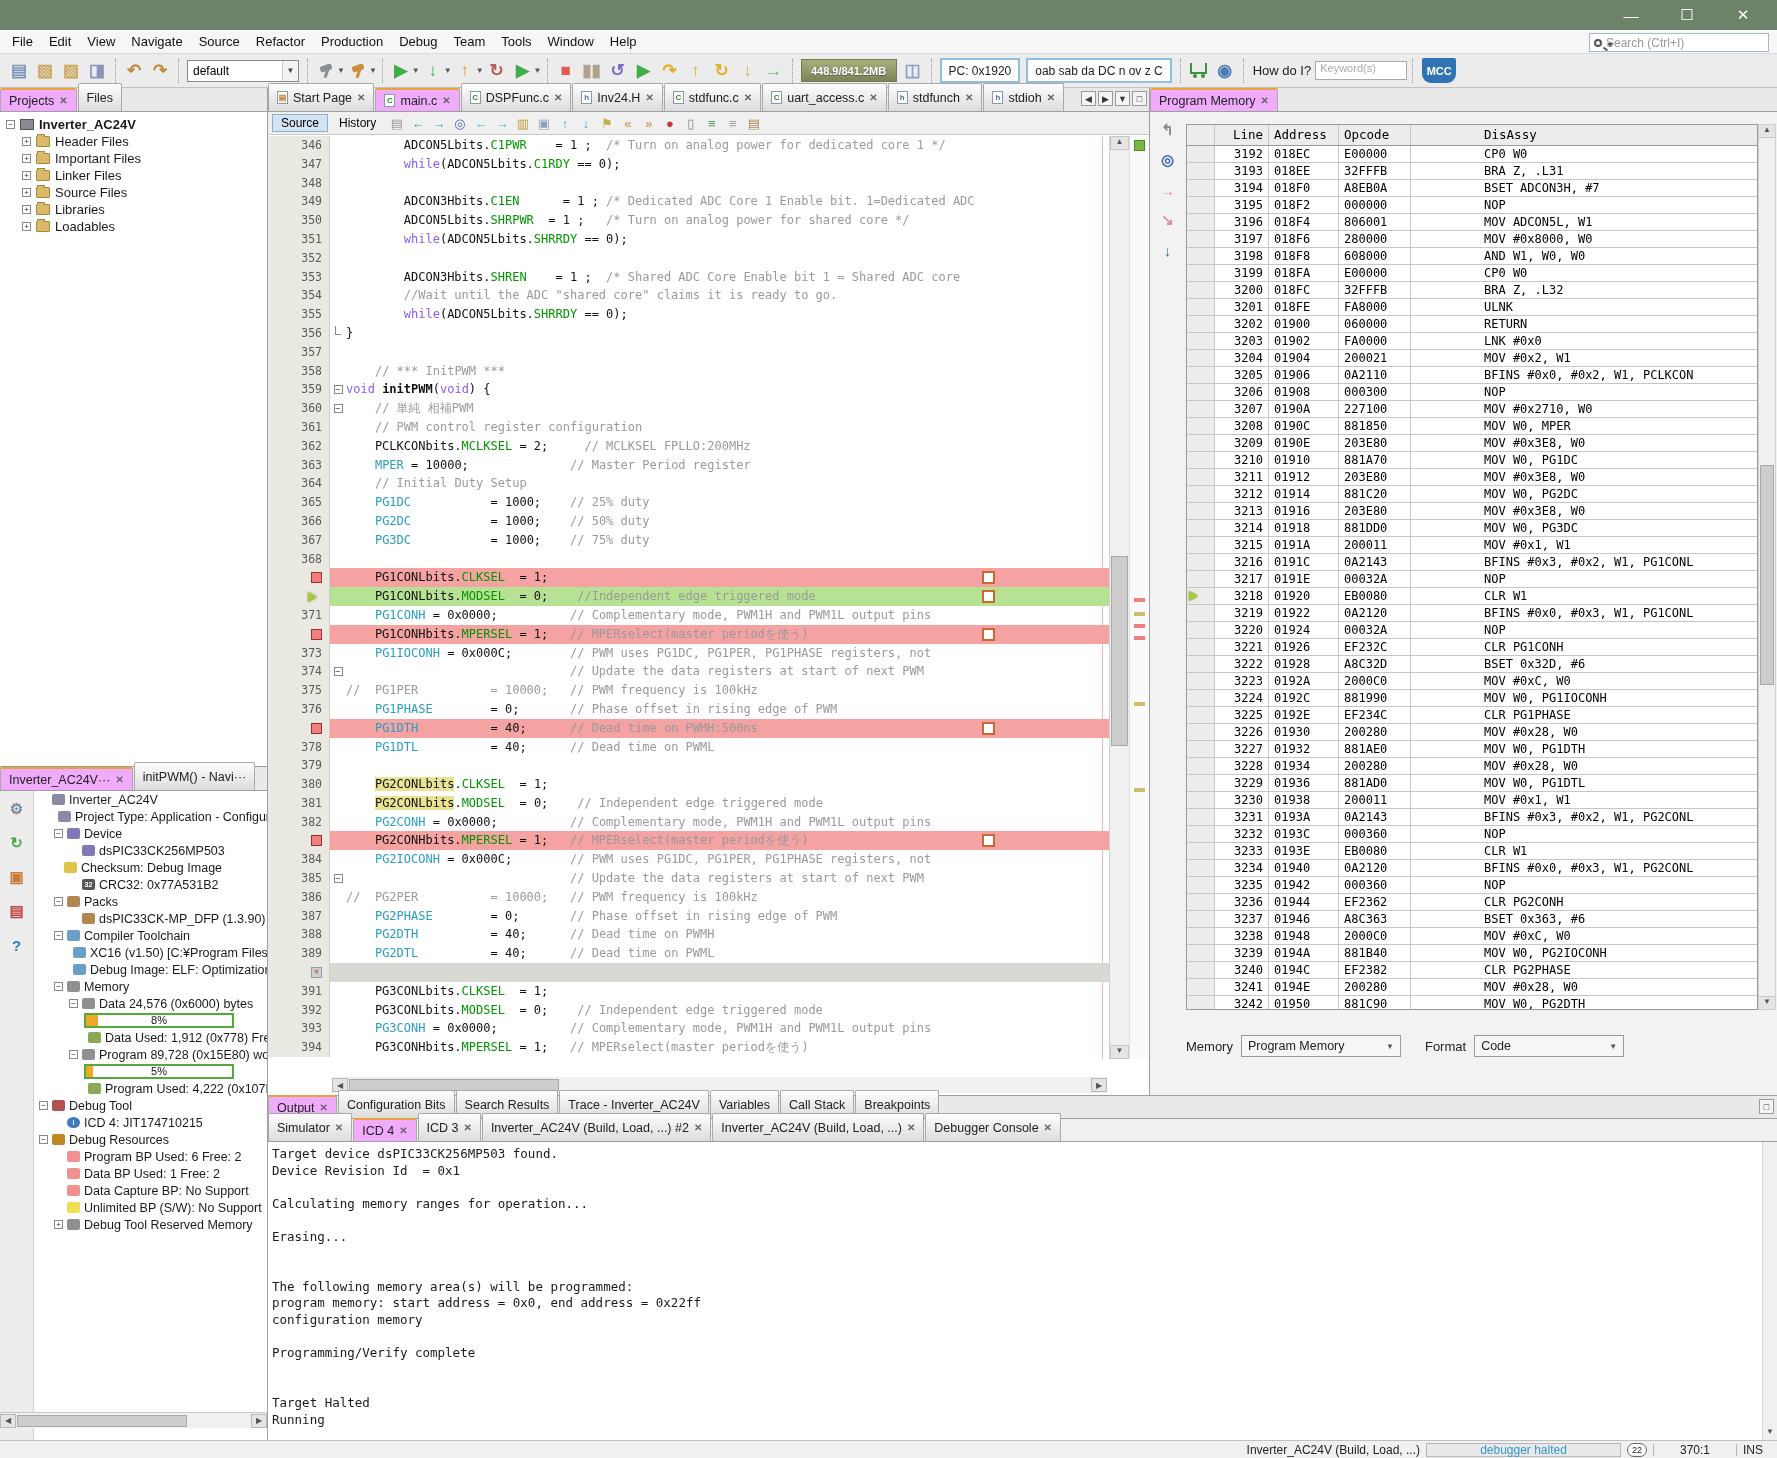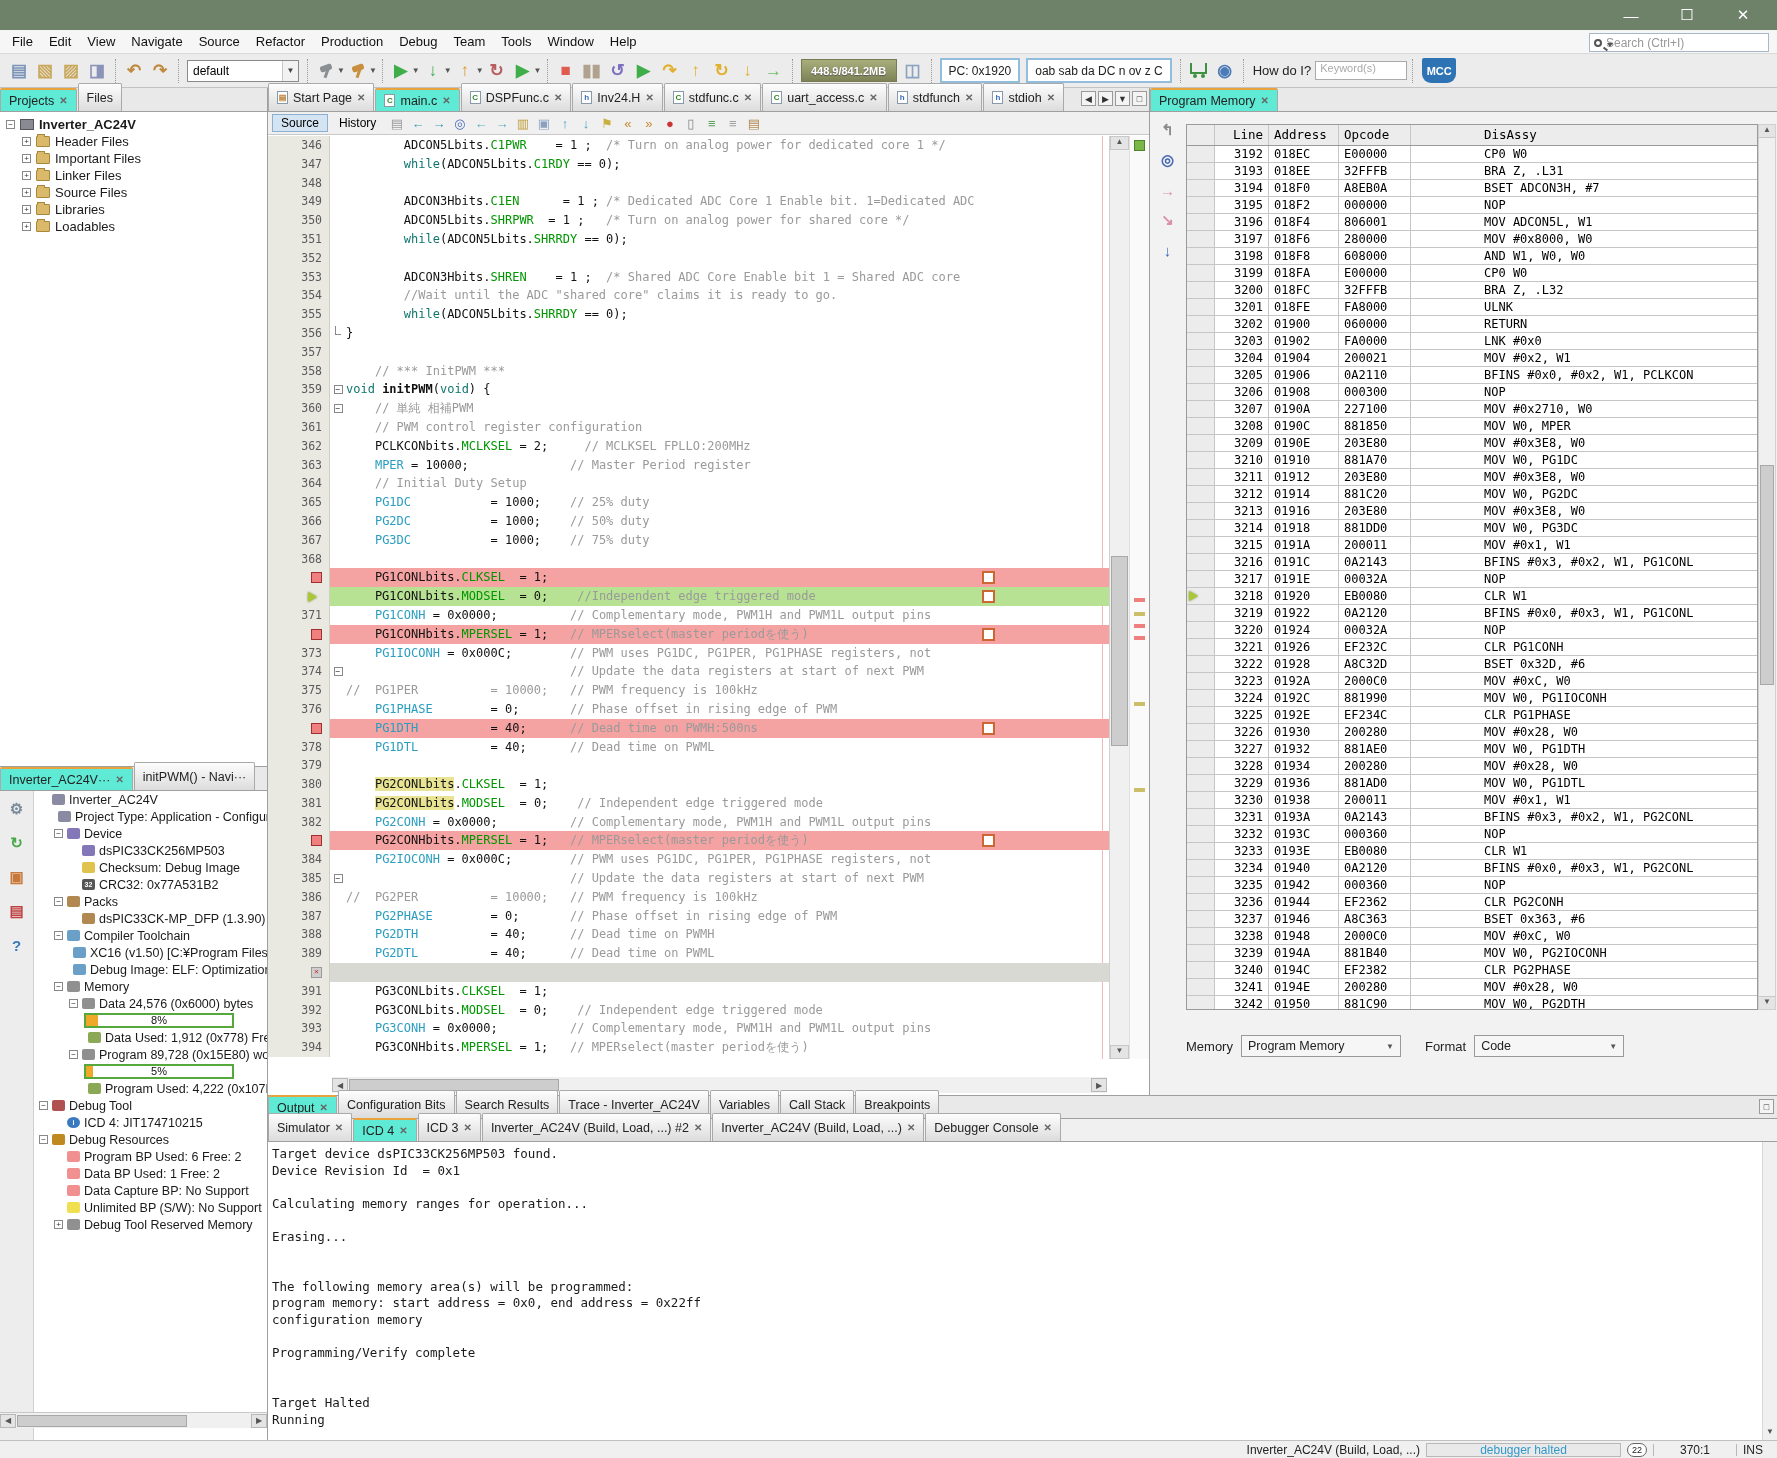--- a/index.html
+++ b/index.html
@@ -29,21 +29,21 @@
   .kwinput{width:92px;height:19px;border:1px solid #aaa;font-size:11px;color:#aaa;padding-left:4px;background:#fff;}
   .mccbtn{width:34px;height:25px;background:#2e74b5;color:#fff;font-size:11px;font-weight:bold;display:flex;align-items:center;justify-content:center;border-radius:2px 2px 9px 9px;margin-left:4px;}
   .hammer{position:relative;width:16px;height:14px;}
   .hammer:before{content:"";position:absolute;left:2px;top:1px;width:12px;height:6px;background:currentColor;border-radius:2px;transform:rotate(-20deg);}
   .hammer:after{content:"";position:absolute;left:7px;top:5px;width:3px;height:9px;background:currentColor;transform:rotate(20deg);}
   .cart{position:relative;width:17px;height:11px;border:2px solid #3d9140;border-top:none;margin-top:-4px;}
   .cart:before{content:"";position:absolute;left:1px;top:11px;width:4px;height:4px;border-radius:50%;background:#3d9140;box-shadow:8px 0 0 #3d9140;}
   
   .tabrow{display:flex;align-items:flex-end;height:24px;background:#e9e9e9;border-bottom:1px solid #9f9f9f;position:relative;}
   .tab{height:28px;display:flex;align-items:center;gap:5px;padding:0 8px;font-size:12.5px;color:#222;background:linear-gradient(#fdfdfd,#dcdcdc);border:1px solid #a9a9a9;border-bottom:none;margin-right:1px;border-radius:2px 2px 0 0;white-space:nowrap;}
-  .tab.active{background:#5eead4;border-top:2px solid #e8a33d;height:23px;}
+  .tab.active{background:#f0abfc;border-top:2px solid #e8a33d;height:23px;}
   .tab .x{color:#666;font-size:10px;font-weight:bold;}
   .ficon{width:11px;height:13px;background:#fff;border:1px solid #8899aa;font-size:8px;font-weight:bold;display:flex;align-items:center;justify-content:center;flex:none;}
   .ficon.c{color:#2a8a2a;}
   .ficon.h{color:#3a6ab8;}
   .ficon.page{color:#b87a2a;}
   .minibtn{width:15px;height:15px;border:1px solid #9a9a9a;background:#f4f4f4;font-size:9px;color:#333;display:flex;align-items:center;justify-content:center;margin-left:2px;}
   
   .projects{position:absolute;left:0;top:88px;width:268px;height:678px;background:#fff;border-right:1px solid #9f9f9f;}
   .tree{padding:4px 0 0 6px;font-size:13px;color:#1a1a1a;}
   .trow{display:flex;align-items:center;gap:5px;height:16px;margin-bottom:1px;white-space:nowrap;}
@@ -73,21 +73,21 @@
   .codewrap{position:absolute;left:0;top:48px;width:100%;height:923px;overflow:hidden;background:#fff;}
   .crow{display:flex;height:18.8px;line-height:18.8px;font-family:"DejaVu Sans Mono",monospace;font-size:12px;position:relative;}
   .gut{width:62px;flex:none;background:#e9e8e1;border-right:1px solid #cfcfc6;color:#5a5a5a;text-align:right;padding-right:7px;font-size:11.5px;display:flex;align-items:center;justify-content:flex-end;}
   .fold{width:16px;flex:none;display:flex;align-items:center;justify-content:center;}
   .fbox{width:9px;height:9px;border:1px solid #888;background:#fff;font-size:8px;line-height:7px;text-align:center;color:#333;}
   .fend{width:6px;height:9px;border-left:1px solid #888;border-bottom:1px solid #888;margin-top:-5px;}
   .ct{flex:1;white-space:pre;overflow:hidden;color:#111;}
   .bgr .fold,.bgr .ct{background:#f5a2a2;}
   .bgg .fold,.bgg .ct{background:#b7e293;}
   .bgy .fold,.bgy .ct{background:#d9d9d3;}
-  .sk{color:#0f766e;} .sb{color:#009600;} .ss{color:#2a9ec0;} .sc{color:#9a9a9a;} .sf{font-weight:bold;color:#111;}
+  .sk{color:#8b5cf6;} .sb{color:#009600;} .ss{color:#2a9ec0;} .sc{color:#9a9a9a;} .sf{font-weight:bold;color:#111;}
   .sy{background:#e8e493;}
   .bpsq{width:11px;height:11px;background:#f08080;border:1px solid #a03030;display:inline-block;}
   .bpx{width:11px;height:11px;background:#cfcfcf;border:1px solid #9a9a9a;display:inline-flex;align-items:center;justify-content:center;color:#c03030;font-size:8px;font-weight:bold;}
   .curarrow{width:0;height:0;border:5px solid transparent;border-left:9px solid #a8c838;position:relative;display:inline-block;filter:drop-shadow(0 0 1px #6a8a18);}
   .mkbox{position:absolute;left:714px;top:3px;width:13px;height:13px;background:#fff;border:2px solid #cc6633;}
   .marginline{position:absolute;left:834px;top:0;bottom:0;width:1px;background:#f0b8b8;}
   .vscroll{position:absolute;right:20px;top:48px;width:20px;height:923px;background:#f0f0f0;border-left:1px solid #d0d0d0;}
   .estripe{position:absolute;right:0;top:48px;width:20px;height:923px;background:#fafafa;border-left:1px solid #e0e0e0;}
   .emark{position:absolute;left:4px;width:11px;height:4px;}
   .ehscroll{position:absolute;left:64px;right:42px;bottom:2px;height:16px;background:#f0f0f0;display:flex;align-items:center;}
@@ -288,21 +288,21 @@
       <div class="drow" style="padding-left: 19px;">
         <span class="expbox">−</span>
         <span class="di" style="background: rgb(132, 119, 184);"></span>
         <span>Device</span>
       </div>
       <div class="drow" style="padding-left: 34px;">
         <span style="width: 9px;"></span>
         <span class="di" style="background: rgb(132, 119, 184);"></span>
         <span>dsPIC33CK256MP503</span>
       </div>
-      <div class="drow" style="padding-left: 34px;">
+      <div class="drow" style="padding-left: 16px;">
         <span style="width: 9px;"></span>
         <span class="di" style="background: rgb(223, 195, 76);"></span>
         <span>Checksum: Debug Image</span>
       </div>
       <div class="drow" style="padding-left: 34px;">
         <span style="width: 9px;"></span>
         <span class="di" style="background: rgb(85, 85, 85);">32</span>
         <span>CRC32: 0x77A531B2</span>
       </div>
       <div class="drow" style="padding-left: 19px;">

